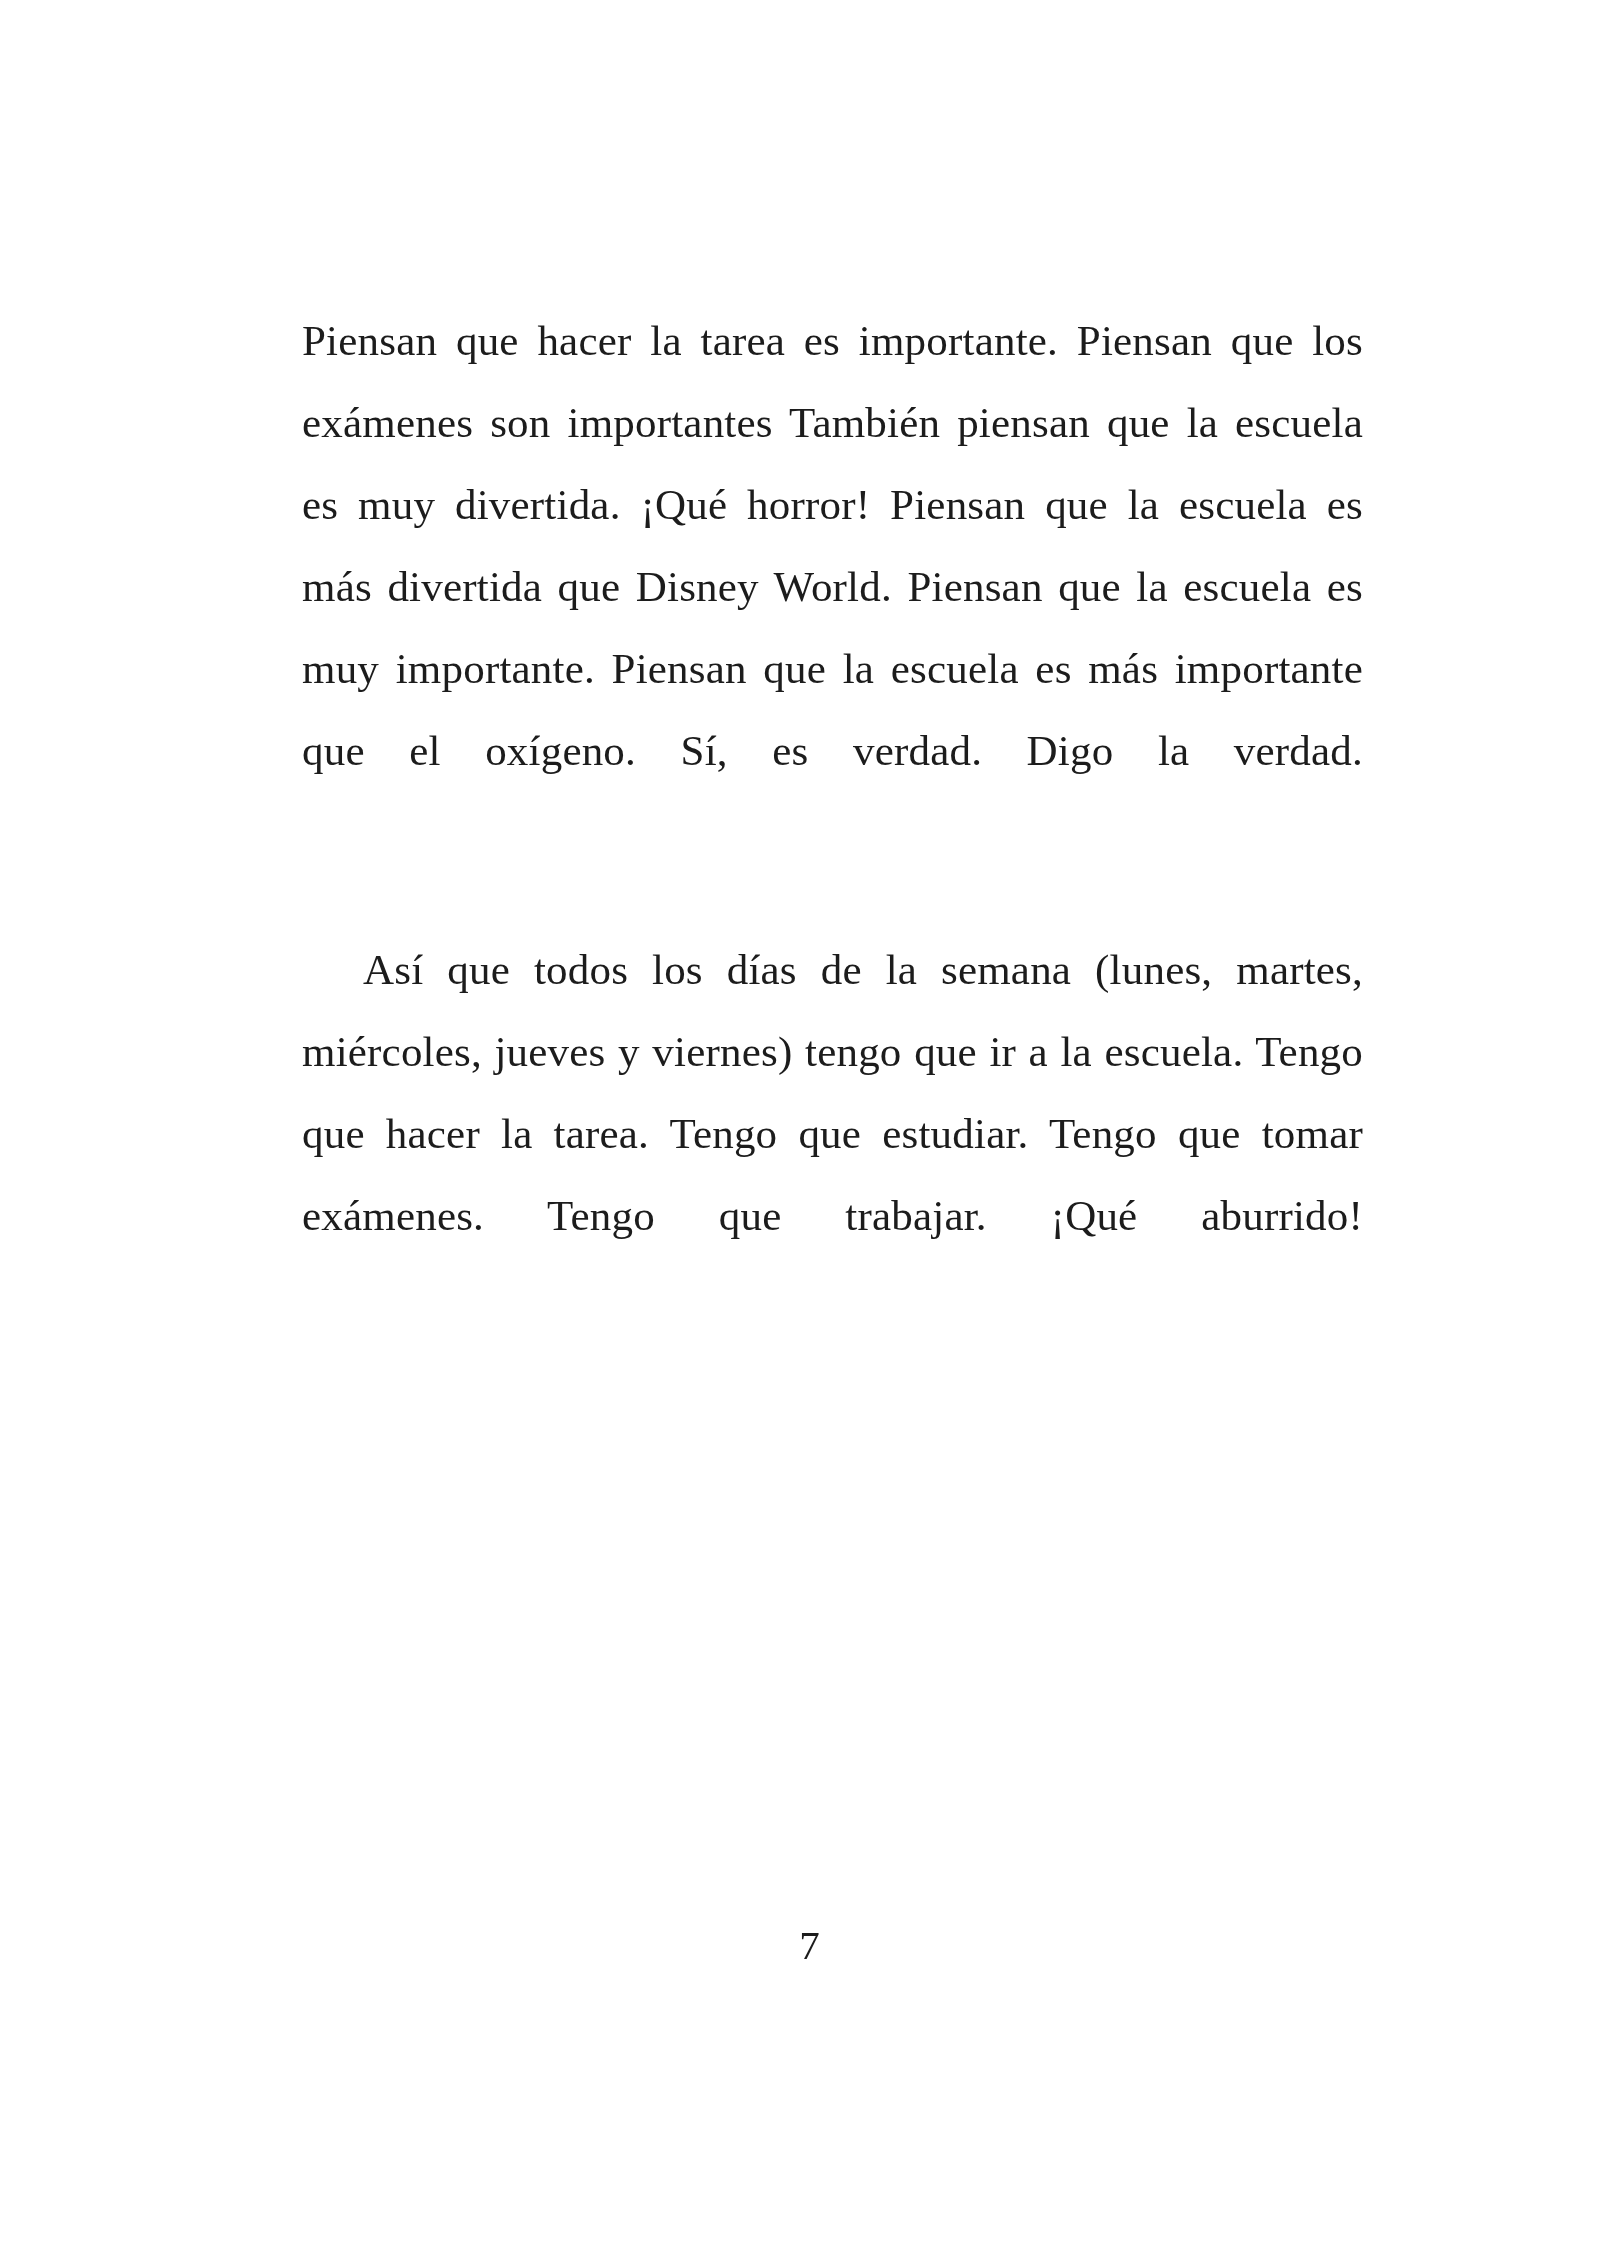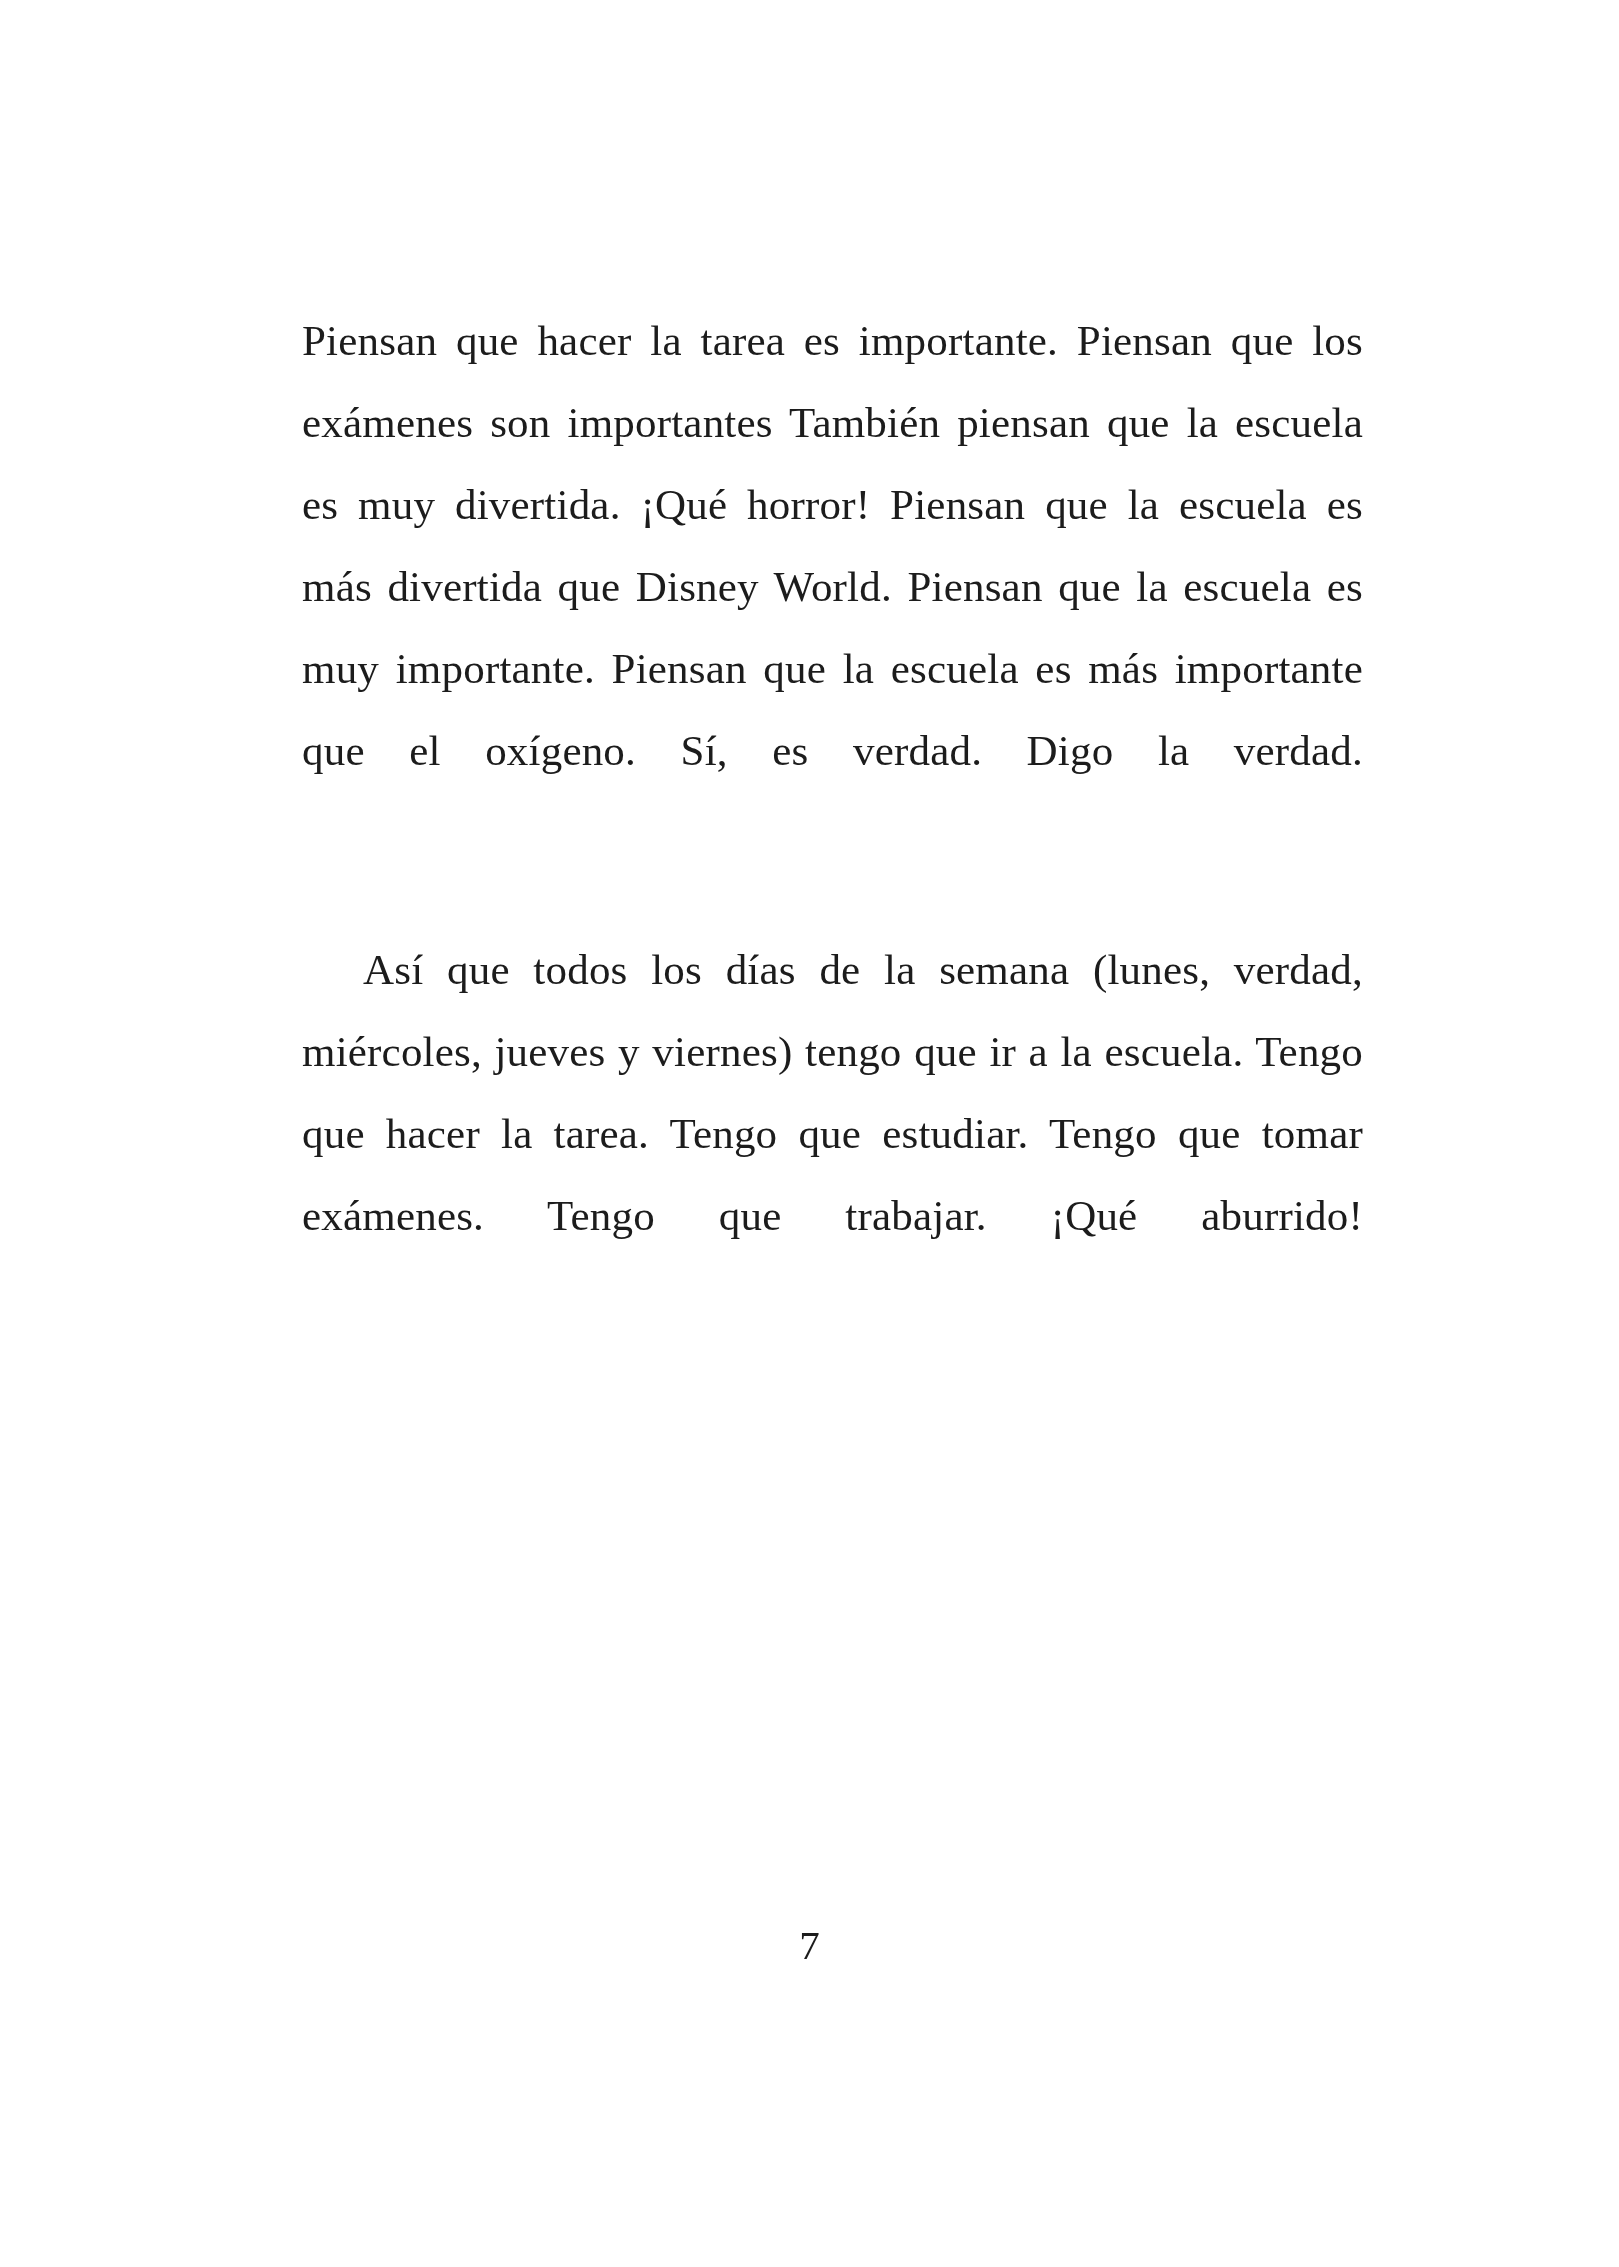--- a/index.html
+++ b/index.html
@@ -76,21 +76,21 @@
 <body>
 
 <div class="page">
 
   <div class="page-surface"></div>
 
   <div class="text-block">
 
     <p class="paragraph">Piensan que hacer la tarea es importante. Piensan que los exámenes son importantes También piensan que la escuela es muy divertida. ¡Qué horror! Piensan que la escuela es más divertida que Disney World. Piensan que la escuela es muy importante. Piensan que la escuela es más importante que el oxígeno. Sí, es verdad. Digo la verdad.</p>
 
-    <p class="paragraph indented">Así que todos los días de la semana (lunes, verdad, miércoles, jueves y viernes) tengo que ir a la escuela. Tengo que hacer la tarea. Tengo que estudiar. Tengo que tomar exámenes. Tengo que trabajar. ¡Qué aburrido!</p>
+    <p class="paragraph indented">Así que todos los días de la semana (lunes, martes, miércoles, jueves y viernes) tengo que ir a la escuela. Tengo que hacer la tarea. Tengo que estudiar. Tengo que tomar exámenes. Tengo que trabajar. ¡Qué aburrido!</p>
 
 
   </div>
 
   <div class="page-number">7</div>
 
 </div>
 
 
 </body></html>

